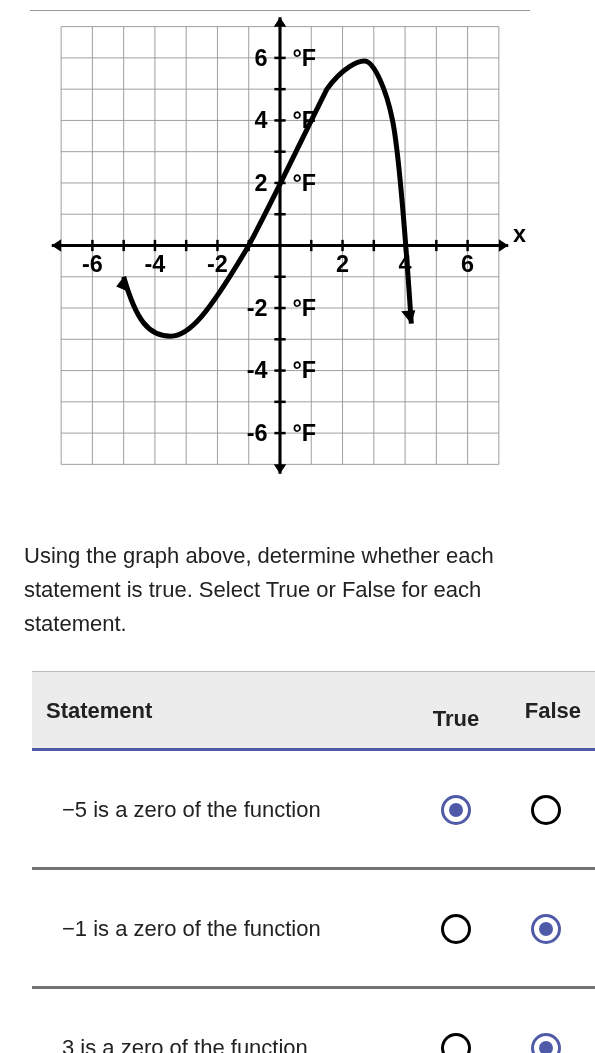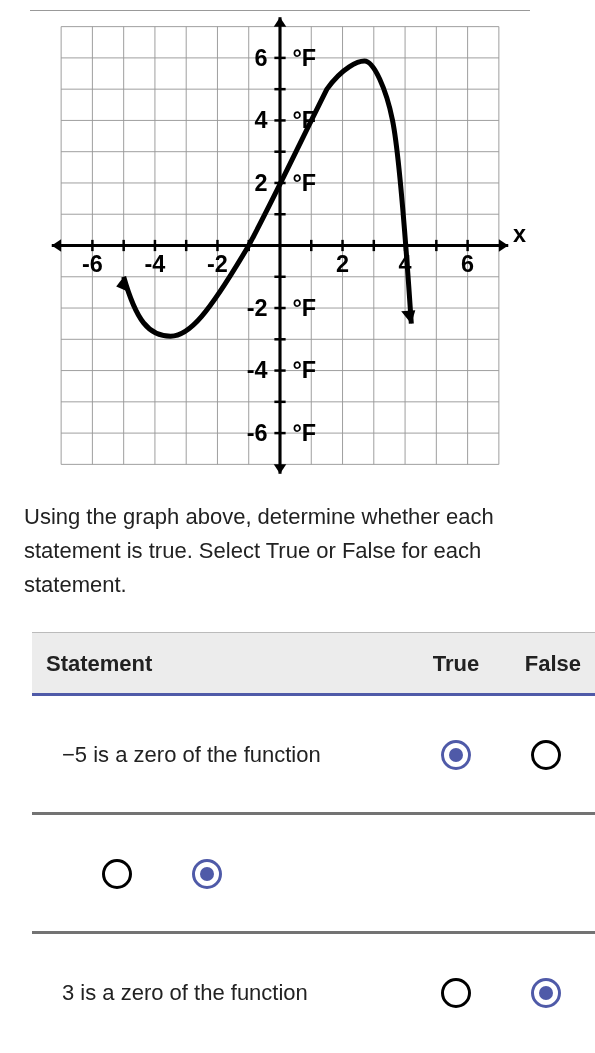--- a/index.html
+++ b/index.html
@@ -18,20 +18,21 @@
       justify-content: flex-start;
     }
     svg.graph {
       border-top: 1px solid #999;
     }
 
     .prompt {
       padding: 0 8px 30px 24px;
       font-size: 22px;
       line-height: 1.55;
+      margin-top: 39px;
     }
 
     .table-container {
       padding-left: 32px;
     }
 
     .header-row {
       display: flex;
       background: #ececec;
       border-top: 1px solid #bbb;
@@ -42,20 +43,21 @@
     .header-statement {
       flex: 1;
       font-size: 22px;
       font-weight: bold;
     }
     .header-true {
       width: 110px;
       text-align: center;
       font-size: 22px;
       font-weight: bold;
+      margin-top: 16px;
     }
     .header-false {
       width: 70px;
       text-align: right;
       font-size: 22px;
       font-weight: bold;
     }
 
     .stmt-row {
       display: flex;
@@ -227,20 +229,23 @@
       <div class="radio selected">
           <div class="dot"></div>
         </div>
     </div>
     <div class="radio-col-false">
       <div class="radio"></div>
     </div>
   </div>
 
   <div class="stmt-row">
+    <div class="stmt-text">
+      <span class="minus">−</span><span>1</span><span> is a zero of the function</span>
+    </div>
     <div class="radio-col-true">
       <div class="radio"></div>
     </div>
     <div class="radio-col-false">
       <div class="radio selected">
           <div class="dot"></div>
         </div>
     </div>
   </div>
 

